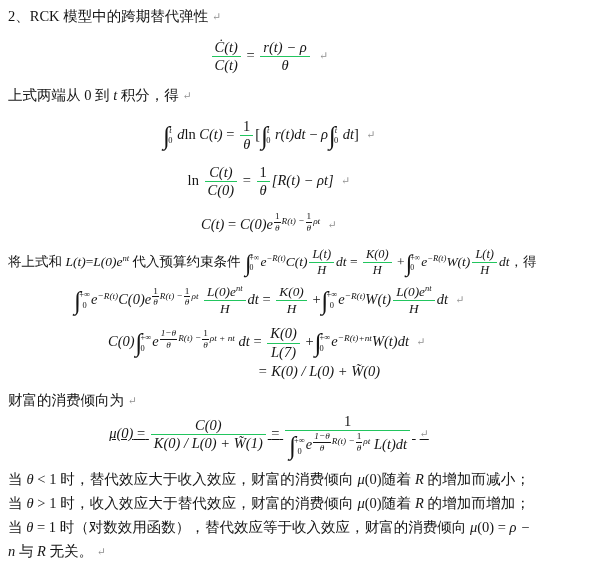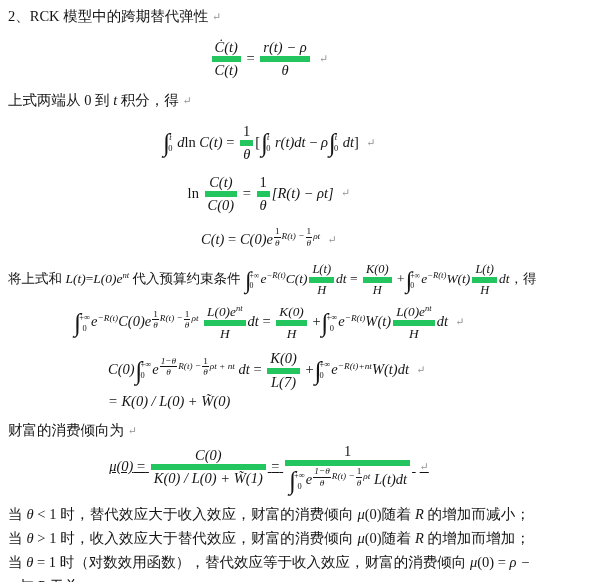--- a/index.html
+++ b/index.html
@@ -6,21 +6,21 @@
   .page{width:538px;height:582px;box-sizing:border-box;padding:6px 8px 0 8px;background:#fff;color:#141414;
         font-family:"Liberation Serif","DejaVu Serif",serif;font-size:14.5px;line-height:1.45;overflow:hidden;}
   .line{white-space:nowrap;}
   .eq{text-align:center;}
   .math{font-style:italic;}
   .it{font-style:italic;}
   .up{font-style:normal;}
   .ret{font-style:normal;color:#8f8f8f;font-size:0.75em;margin-left:4px;vertical-align:1px;}
   
   .frac{display:inline-block;vertical-align:middle;text-align:center;line-height:1.2;margin:0 2px;}
-  .fr-n{display:block;border-bottom:6px solid #22c55e;padding:0 3px;}
+  .fr-n{display:block;border-bottom:1px solid #22c55e;padding:0 3px;}
   .fr-d{display:block;padding:0 3px;}
   
   .intw{display:inline-flex;align-items:center;vertical-align:middle;margin:0 1px;}
   .ints{font-style:normal;font-size:1.75em;line-height:0.85;}
   .lims{display:inline-flex;flex-direction:column;justify-content:space-between;height:2.3em;
         font-size:0.58em;line-height:1;margin-left:-2px;padding-top:1px;}
   
   .sup{font-size:0.64em;vertical-align:0.55em;line-height:1;}
   .sf{display:inline-block;text-align:center;vertical-align:middle;line-height:1.1;margin:0 1px;}
   .sf-n{display:block;border-bottom:1px solid #141414;padding:0 1px;}
@@ -29,21 +29,21 @@
   #title{margin-bottom:6px;}
   #eq1{margin:12px 0 10px;}
   #text1{margin:4px 0 12px;}
   #eq2{margin:6px 0 8px;}
   #eq3{margin:10px 0 10px;}
   #eq4{margin:12px 0 12px;}
   #text2{margin:8px 0 0;font-size:13.5px;}
   #text2 .frac,#eq5 .frac{font-size:0.92em;}
   #eq5{margin:6px 0 6px;font-size:14.5px;}
   #eq6{margin:8px 0 0;padding-left:100px;}
-  #eq7{margin:0 0 6px;padding-left:100px;text-align:left;font-family:Liberation Serif, serif;}
+  #eq7{margin:0 0 6px;padding-left:100px;text-align:center;font-family:Liberation Serif, serif;}
   #text3{margin:8px 0 2px;}
   #eq8{margin:0 0 10px;text-decoration:underline;}
   #para{white-space:normal;text-align:justify;line-height:1.67;}
 </style>
 </head>
 <body>
 
 <div class="page">
 
   <div class="line" id="title">

